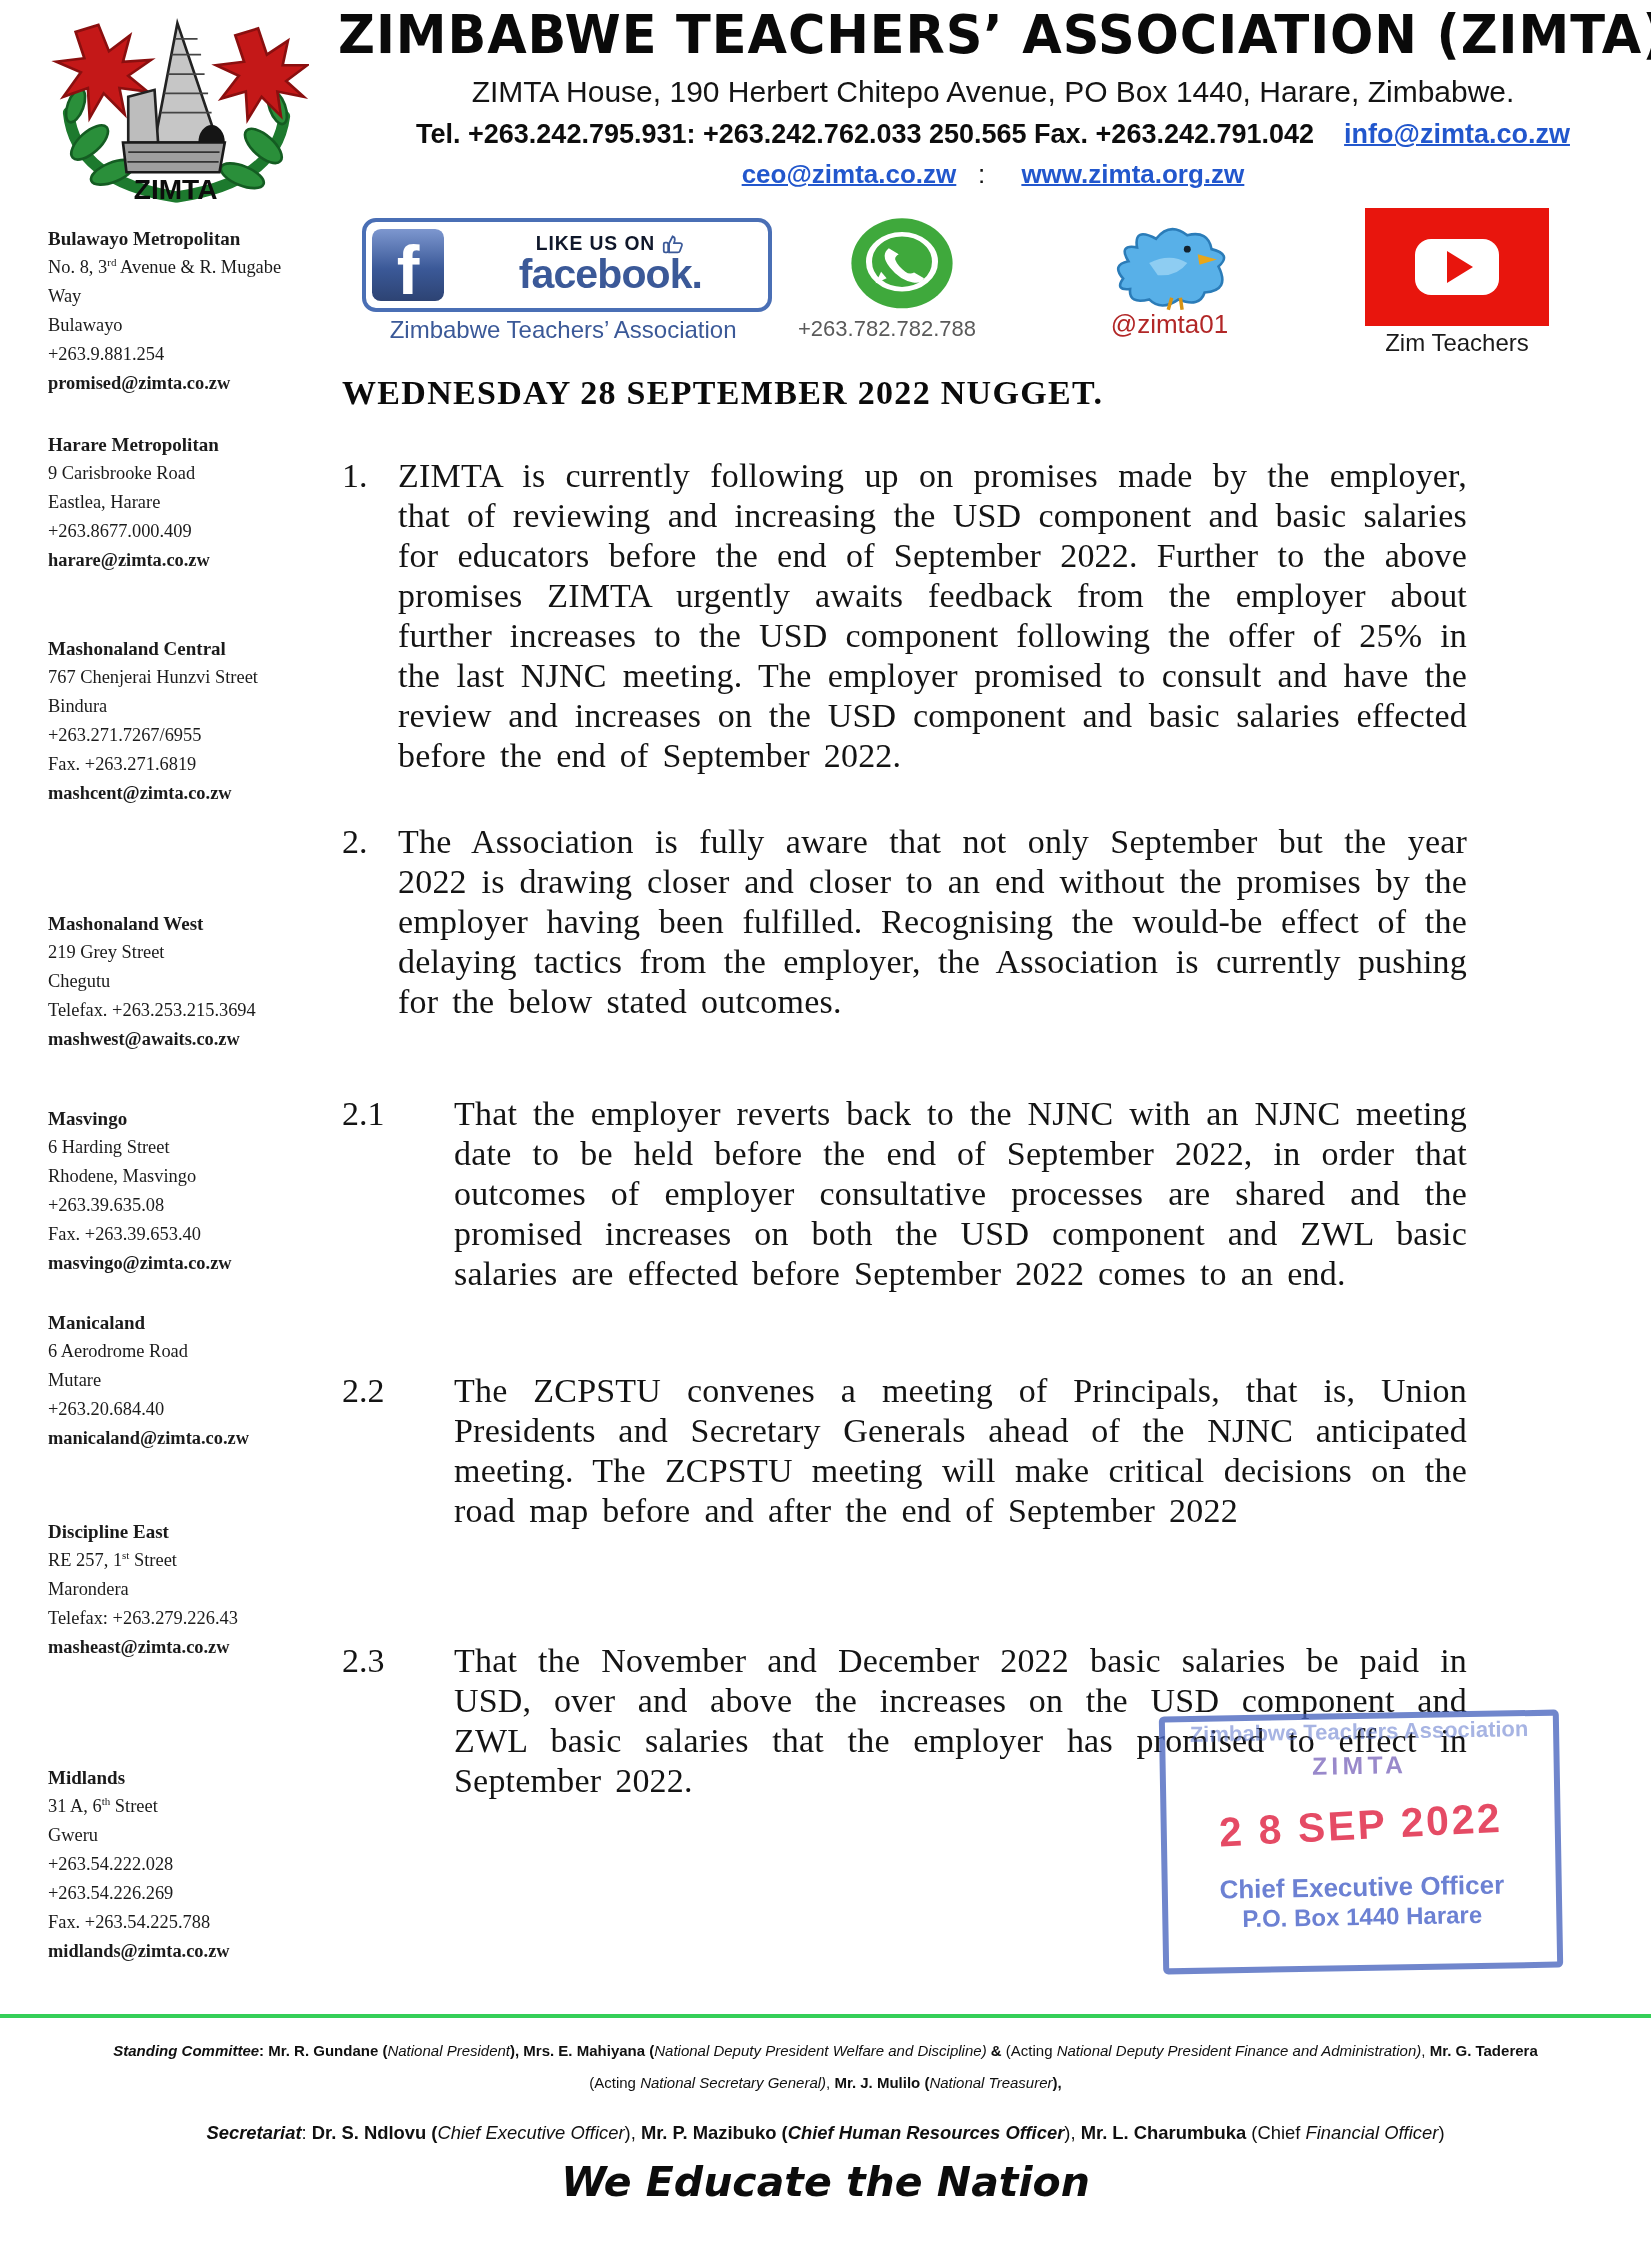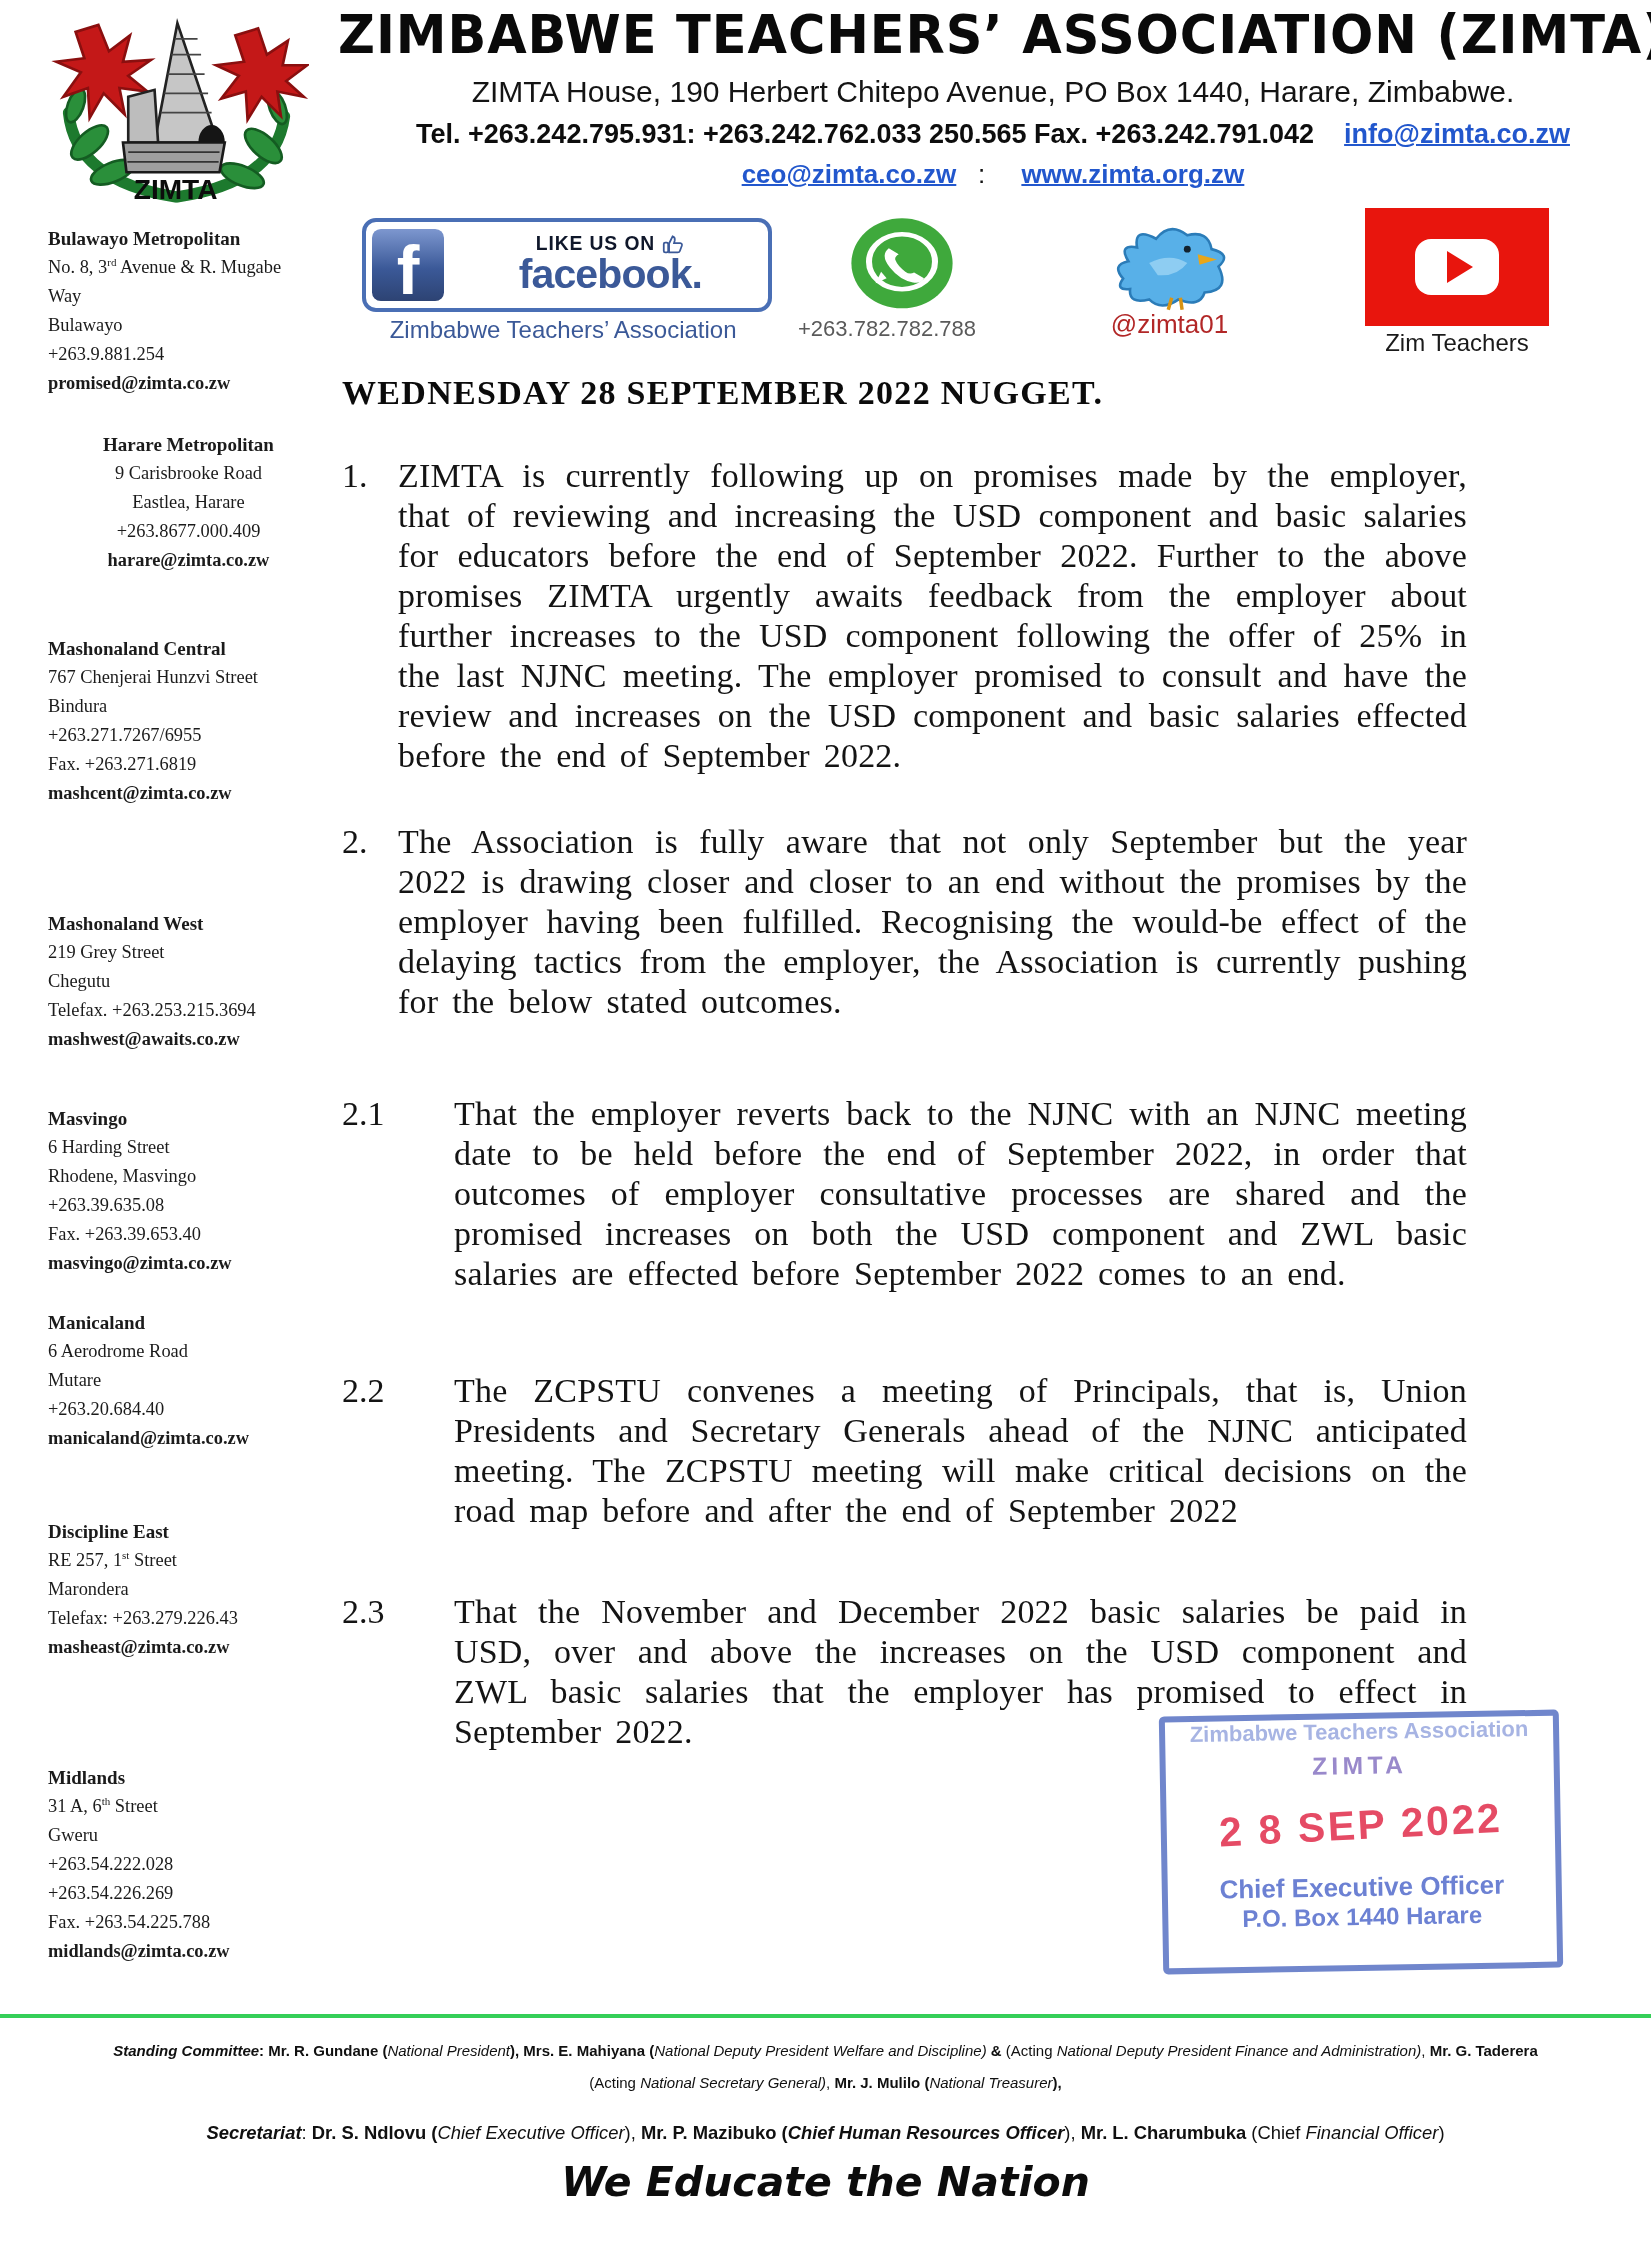--- a/index.html
+++ b/index.html
@@ -50,21 +50,21 @@
        border-top:16px solid transparent;border-bottom:16px solid transparent;
        margin-left:6.1px;}
   .yt-cap{position:absolute;left:1023px;top:118px;width:184px;text-align:center;
        color:#1a1a1a;font-size:24px;}
 
   
   .sidebar{position:absolute;left:48px;top:0;width:281px;font-size:18.4px;
        line-height:29px;color:#1b1b1b;}
   .region{position:absolute;left:0;width:100%;font-family:Liberation Serif, serif;}
   .region:nth-of-type(1){top:224px;}
-  .region:nth-of-type(2){top:430px;text-align:center;}
+  .region:nth-of-type(2){top:430px;}
   .region:nth-of-type(3){top:634px;}
   .region:nth-of-type(4){top:909px;}
   .region:nth-of-type(5){top:1104px;}
   .region:nth-of-type(6){top:1308px;}
   .region:nth-of-type(7){top:1517px;}
   .region:nth-of-type(8){top:1763px;}
   .rname{font-weight:bold;font-size:19px;}
   .remail{font-weight:bold;}
   sup{font-size:.6em;vertical-align:super;line-height:0;}
 
@@ -73,21 +73,21 @@
   .nugget{font-family:"Liberation Serif",serif;font-weight:bold;font-size:34px;
        letter-spacing:1.3px;margin:5.3px 0 44px 0;color:#0b0b0b;}
   .para{display:flex;font-family:"Liberation Serif",serif;font-size:34px;
        line-height:40px;color:#141414;}
   .para .pnum{flex:0 0 56px;}
   .para.sub .pnum{flex:0 0 112px;}
   .para .ptext{flex:1;text-align:justify;word-spacing:5.3px;letter-spacing:0.2px;}
   .para:nth-of-type(1){margin-bottom:46px;}
   .para:nth-of-type(2){margin-bottom:72px;}
   .para:nth-of-type(3){margin-bottom:77px;}
-  .para:nth-of-type(4){margin-bottom:61px;font-family:Liberation Serif, serif;}
+  .para:nth-of-type(4){margin-bottom:110px;font-family:Liberation Serif, serif;}
 
   
   .stamp{position:absolute;left:1161px;top:1713px;width:388px;height:246px;
        border:6.1px solid rgba(72,100,190,.78);border-radius:5.3px;
        transform:rotate(-1deg);z-index:3;}
   .stamp>div{position:absolute;left:0;width:100%;text-align:center;}
   .st-org{top:0;font-size:22px;font-weight:bold;color:rgba(80,105,200,.5);
        white-space:nowrap;}
   .st-abbr{top:33px;font-size:24.6px;font-weight:bold;letter-spacing:4.4px;
        color:rgba(128,108,190,.8);}

